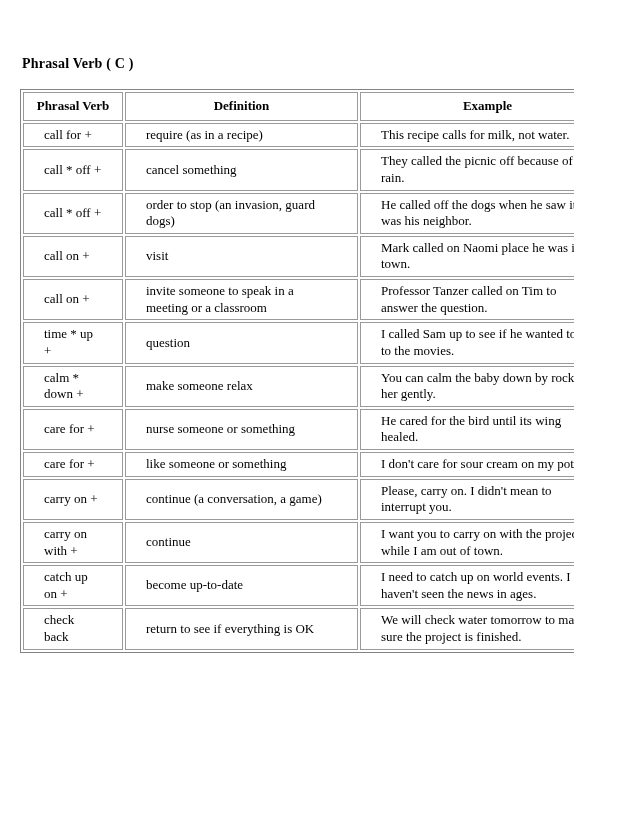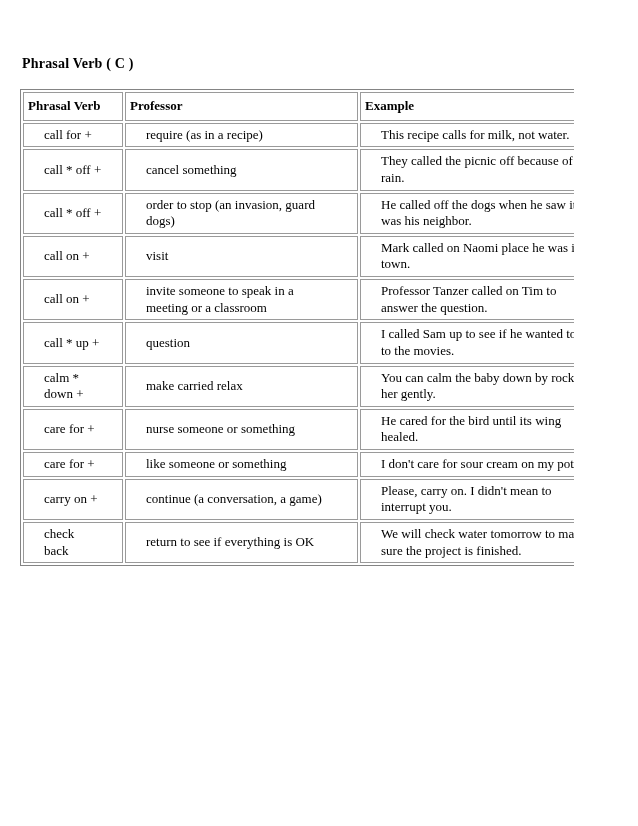--- a/index.html
+++ b/index.html
@@ -35,21 +35,21 @@
     border: 1px solid #9a9a9a;
     background: #ffffff;
     font-size: 13px;
     line-height: 1.28;
     padding: 3px 20px;
     vertical-align: middle;
     text-align: left;
   }
   table.pv-table th {
     font-weight: bold;
-    text-align: left;
+    text-align: center;
     padding: 5px 4px;
   }
   col.col-verb { width: 100px; }
   col.col-def  { width: 233px; }
   col.col-ex   { width: auto;  }
 </style>
 </head>
 <body>
 
 <div class="page">
@@ -58,21 +58,21 @@
 
   <table class="pv-table">
     <colgroup>
       <col class="col-verb">
       <col class="col-def">
       <col class="col-ex">
     </colgroup>
     <thead>
       <tr>
         <th>Phrasal Verb</th>
-        <th>Professor</th>
+        <th>Definition</th>
         <th>Example</th>
       </tr>
     </thead>
     <tbody>
     <tr>
       <td>call for +</td>
       <td>require (as in a recipe)</td>
       <td>This recipe calls for milk, not water.</td>
     </tr>
 
@@ -94,28 +94,28 @@
       <td>Mark called on Naomi place he was in town.</td>
     </tr>
 
     <tr>
       <td>call on +</td>
       <td>invite someone to speak in a meeting or a classroom</td>
       <td>Professor Tanzer called on Tim to answer the question.</td>
     </tr>
 
     <tr>
-      <td>call * up +</td>
+      <td>time * up +</td>
       <td>question</td>
       <td>I called Sam up to see if he wanted to go to the movies.</td>
     </tr>
 
     <tr>
       <td>calm * down +</td>
-      <td>make carried relax</td>
+      <td>make someone relax</td>
       <td>You can calm the baby down by rocking her gently.</td>
     </tr>
 
     <tr>
       <td>care for +</td>
       <td>nurse someone or something</td>
       <td>He cared for the bird until its wing healed.</td>
     </tr>
 
     <tr>
@@ -124,26 +124,36 @@
       <td>I don't care for sour cream on my potato.</td>
     </tr>
 
     <tr>
       <td>carry on +</td>
       <td>continue (a conversation, a game)</td>
       <td>Please, carry on. I didn't mean to interrupt you.</td>
     </tr>
 
 
+    <tr>
+      <td>carry on with +</td>
+      <td>continue</td>
+      <td>I want you to carry on with the project while I am out of town.</td>
+    </tr>
 
 
 
 
 
 
+    <tr>
+      <td>catch up on +</td>
+      <td>become up-to-date</td>
+      <td>I need to catch up on world events. I haven't seen the news in ages.</td>
+    </tr>
 
     <tr>
       <td>check back</td>
       <td>return to see if everything is OK</td>
       <td>We will check water tomorrow to make sure the project is finished.</td>
     </tr>
 
   </tbody>
   </table>
 

